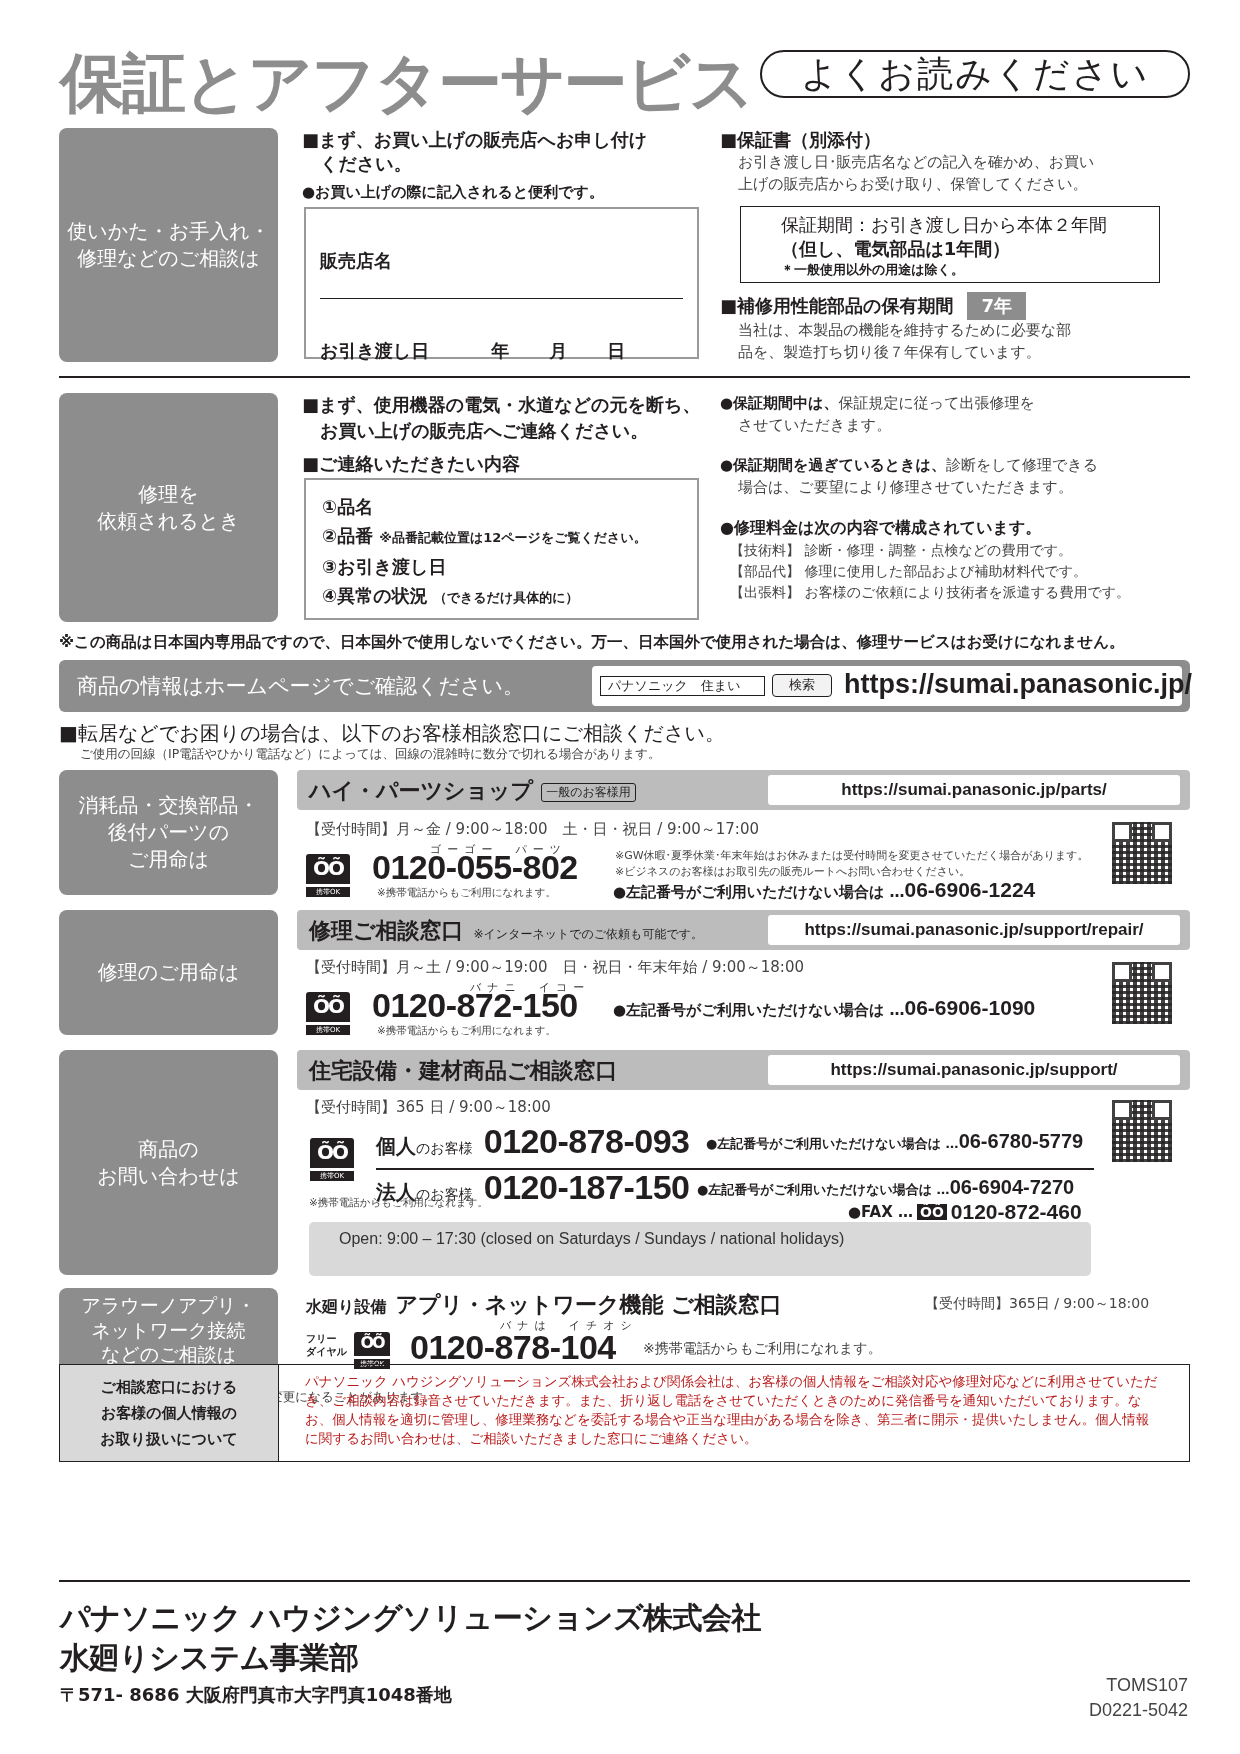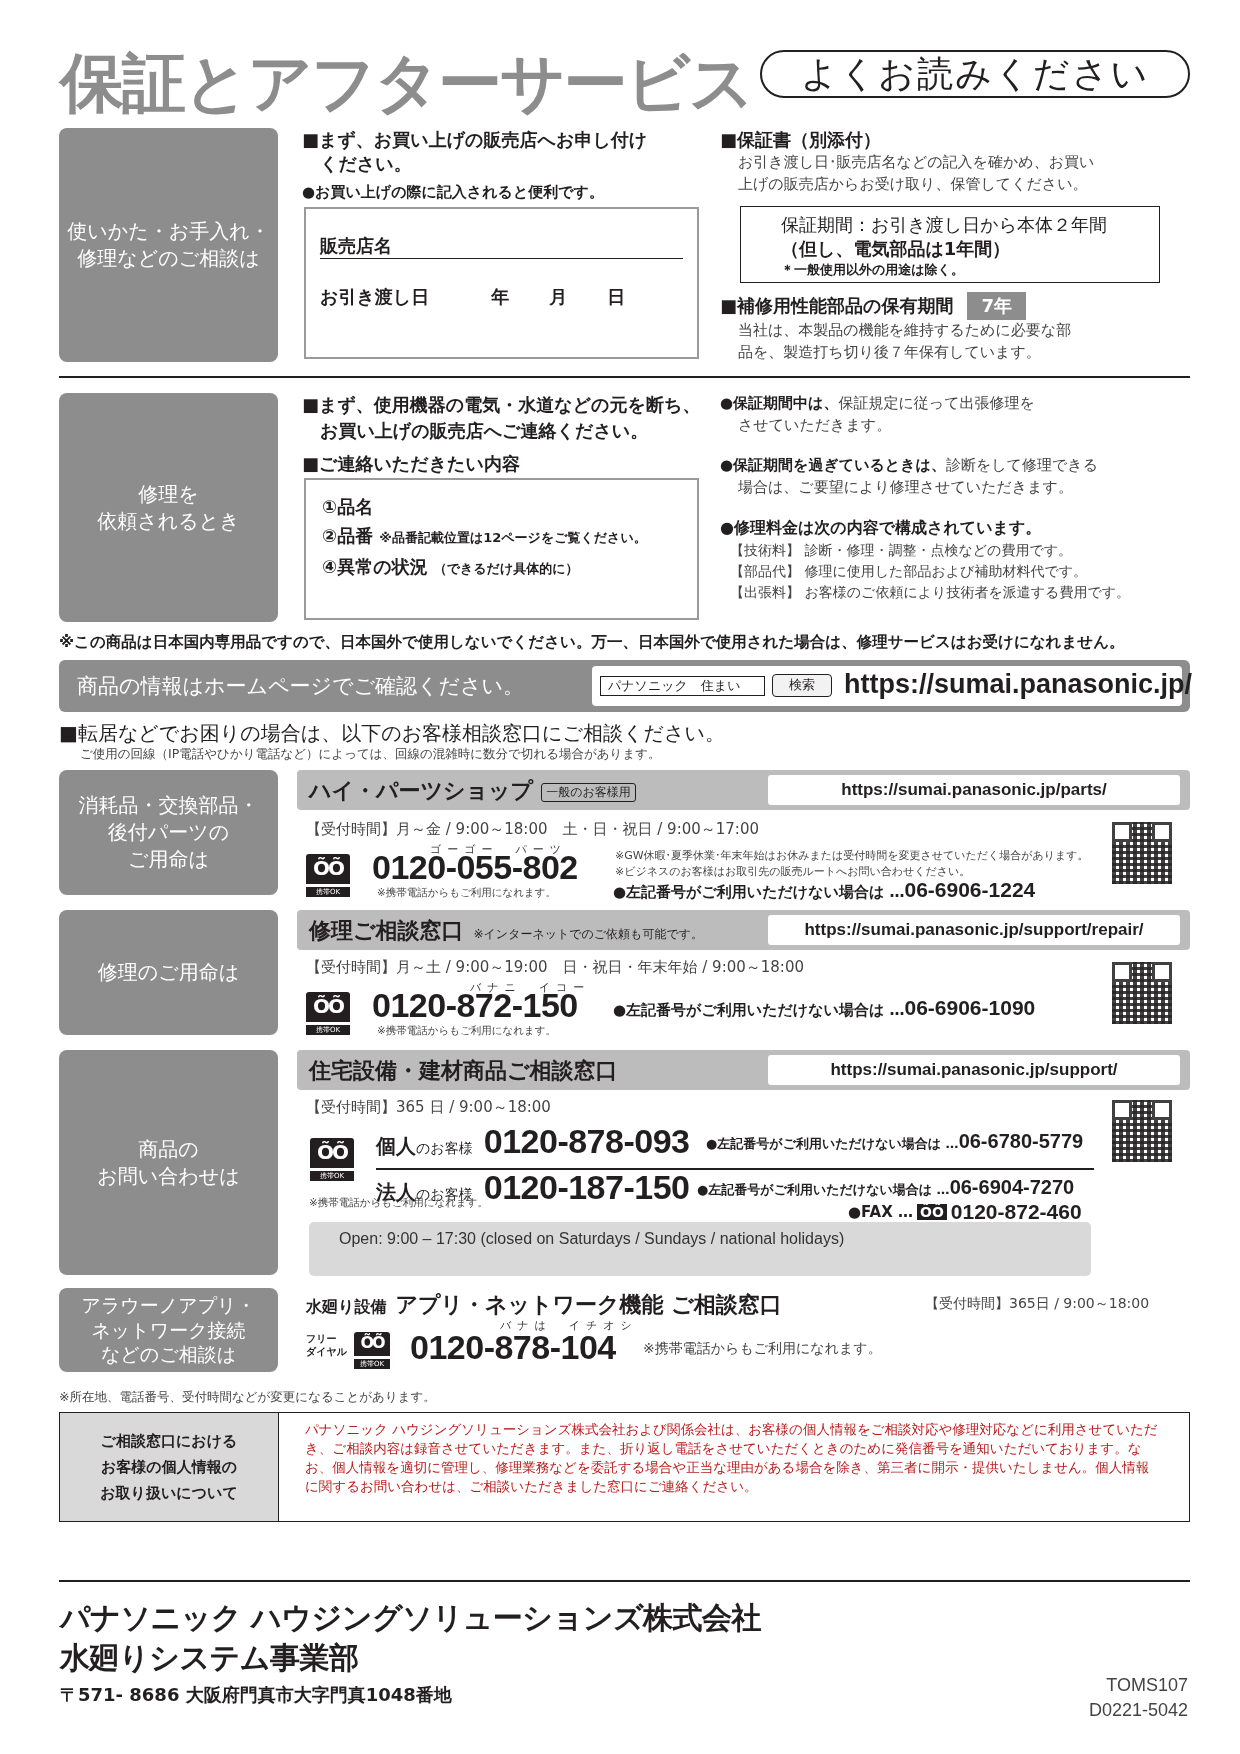--- a/index.html
+++ b/index.html
@@ -6,21 +6,21 @@
   html, body { width: 1240px; height: 1754px; background: #ffffff; overflow: hidden; }
   body { position: relative; font-family: "DejaVu Sans", "Liberation Sans", sans-serif; color: #231f20; }
   .abs { position: absolute; }
   .gray-tab { position: absolute; left: 59px; width: 219px; background: #8d8d8d; border-radius: 8px; color: #fff; display: flex; align-items: center; justify-content: center; text-align: center; font-size: 20px; line-height: 1.35; }
   .bold { font-weight: bold; }
   .title { left: 60px; top: 40px; font-size: 64px; font-weight: bold; color: #8d8d8d; letter-spacing: -2px; white-space: nowrap; }
   .pill { left: 760px; top: 50px; width: 430px; height: 48px; border: 2px solid #231f20; border-radius: 28px; font-size: 36px; display: flex; align-items: center; justify-content: center; letter-spacing: 2px; }
   .h2 { font-size: 18px; font-weight: bold; white-space: nowrap; }
   .p { font-size: 15px; color: #444; line-height: 1.45; white-space: nowrap; }
   .formbox { position: absolute; left: 304px; top: 207px; width: 395px; height: 152px; border: 2px solid #9a9a9a; padding: 0 14px; }
-  .formrow { height: 50px; display: flex; align-items: flex-end; font-size: 18px; font-weight: bold; border-bottom: 1.5px solid #231f20; }
+  .formrow { height: 50px; display: flex; align-items: flex-start; font-size: 18px; font-weight: bold; border-bottom: 1.5px solid #231f20; margin-top: 40px; }
   .formrow:last-child { border-bottom: none; }
   .warrantybox { position: absolute; left: 740px; top: 206px; width: 420px; height: 77px; border: 1.5px solid #231f20; padding: 6px 0 0 40px; }
   .badge7 { display: inline-block; background: #8d8d8d; color: #fff; padding: 2px 14px; margin-left: 14px; font-size: 18px; font-weight: bold; }
   .rule { position: absolute; left: 59px; width: 1131px; height: 1.5px; background: #231f20; }
   .listbox { position: absolute; left: 304px; top: 478px; width: 395px; height: 142px; border: 2px solid #9a9a9a; padding: 12px 16px; }
   .listbox div { font-size: 18px; font-weight: bold; line-height: 29px; white-space: nowrap; }
   .listbox .note { font-size: 13px; font-weight: bold; margin-left: 6px; }
   .urlbar { position: absolute; left: 59px; top: 660px; width: 1131px; height: 52px; background: #8d8d8d; border-radius: 6px; }
   .urlbar .lbl { position: absolute; left: 18px; top: 12px; color: #fff; font-size: 21px; white-space: nowrap; }
   .urlbox { position: absolute; left: 533px; top: 6px; width: 590px; height: 40px; background: #fff; border-radius: 4px; }
@@ -40,21 +40,21 @@
   .alt { font-size: 15px; font-weight: bold; white-space: nowrap; }
   .alt .n { font-size: 21px; font-family: "Liberation Sans", sans-serif; }
   .qr { position: absolute; width: 60px; height: 62px; background:
       repeating-linear-gradient(90deg, #231f20 0 4px, transparent 4px 7px),
       repeating-linear-gradient(0deg, #231f20 0 3px, transparent 3px 6px);
       background-blend-mode: multiply; opacity: .85; }
   .qr::before, .qr::after { content: ""; position: absolute; width: 14px; height: 14px; border: 3px solid #231f20; background: #fff; }
   .qr::before { left: 0; top: 0; }
   .qr::after { right: 0; top: 0; }
   .helpdesk { position: absolute; left: 309px; top: 1222px; width: 782px; height: 54px; background: #d9d9d9; border-radius: 5px; padding: 6px 30px; font-size: 16px; color: #333; line-height: 22px; font-family: "Liberation Sans", sans-serif; white-space: nowrap; }
-  .privacy { position: absolute; left: 59px; top: 1412px; width: 1131px; height: 110px; border: 1.5px solid #231f20; display: flex; }
+  .privacy { position: absolute; left: 59px; top: 1364px; width: 1131px; height: 98px; border: 1.5px solid #231f20; display: flex; }
   .privacy .left { width: 219px; background: #d9d9d9; border-right: 1.5px solid #231f20; font-size: 15px; font-weight: bold; text-align: center; display: flex; align-items: center; justify-content: center; line-height: 26px; }
   .privacy .right { flex: 1; padding: 7px 26px; font-size: 13.5px; line-height: 19px; color: #b91c1c; }
   .company { left: 60px; font-size: 30px; font-weight: bold; white-space: nowrap; letter-spacing: -0.5px; }
 </style>
 </head>
 <body>
 
 <div class="abs title">保証とアフターサービス</div>
 <div class="abs pill">よくお読みください</div>
 
@@ -100,20 +100,21 @@
     <div>修理を</div>
     <div>依頼されるとき</div>
   </div>
 </div>
 <div class="abs h2" style="left:302px;top:393px;">■まず、使用機器の電気・水道などの元を断ち、</div>
 <div class="abs h2" style="left:320px;top:419px;">お買い上げの販売店へご連絡ください。</div>
 <div class="abs h2" style="left:302px;top:452px;">■ご連絡いただきたい内容</div>
 <div class="listbox">
   <div><span>①品名</span></div>
   <div><span>②品番</span><span class="note">※品番記載位置は12ページをご覧ください。</span></div>
+  <div><span>③お引き渡し日</span></div>
   <div><span>④異常の状況</span><span class="note">（できるだけ具体的に）</span></div>
 </div>
 
 <div class="abs p" style="left:720px;top:393px;">
   <span class="bold" style="color:#231f20">●保証期間中は、</span><span>保証規定に従って出張修理を</span>
 </div>
 <div class="abs p" style="left:738px;top:415px;">させていただきます。</div>
 <div class="abs p" style="left:720px;top:455px;">
   <span class="bold" style="color:#231f20">●保証期間を過ぎているときは、</span><span>診断をして修理できる</span>
 </div>

